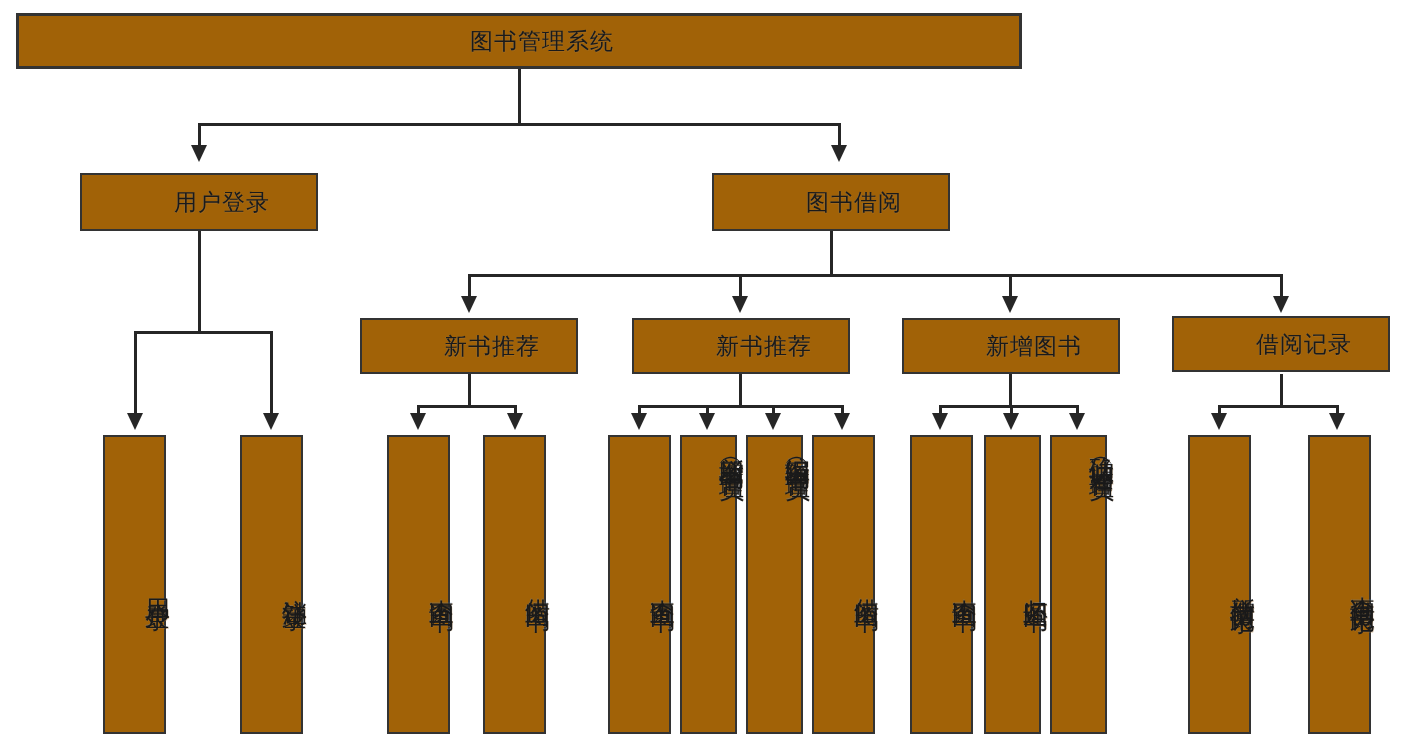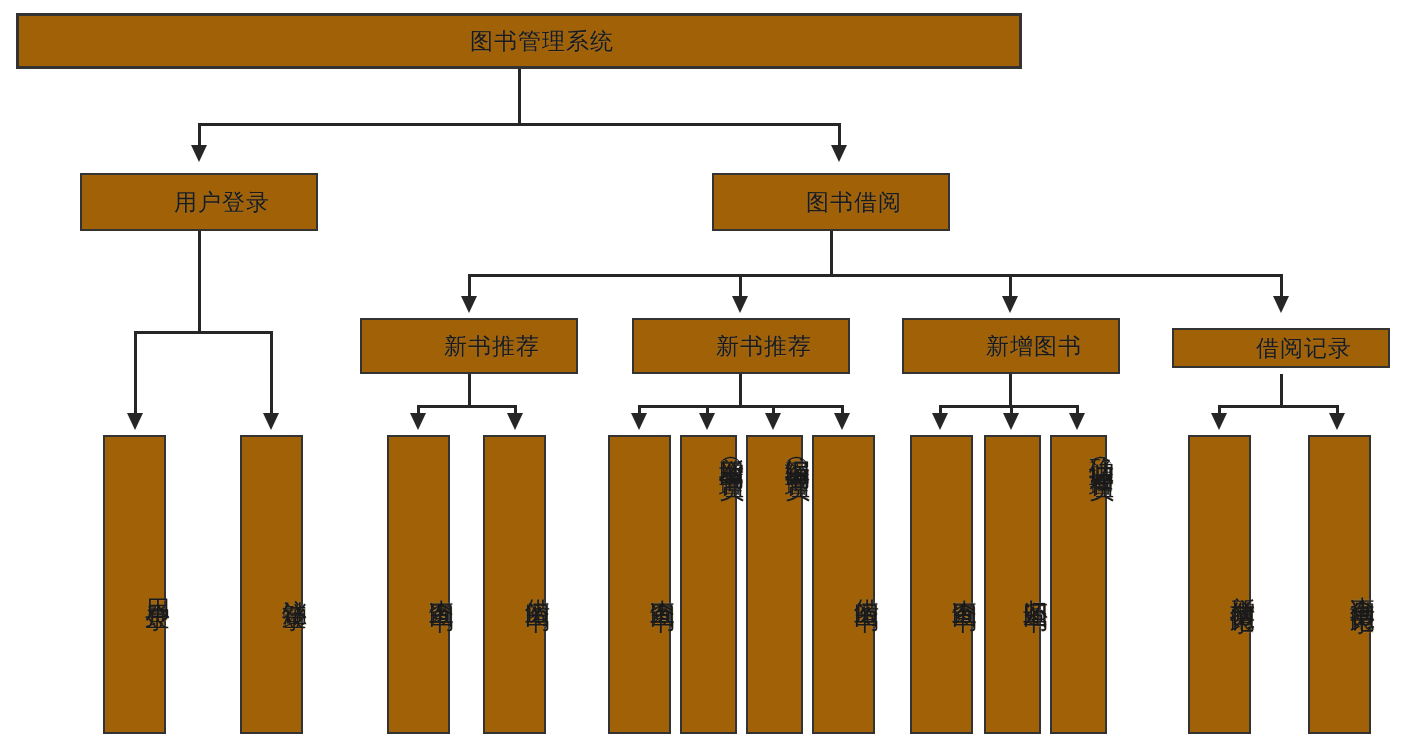--- a/index.html
+++ b/index.html
@@ -130,21 +130,21 @@
 
   <div class="node" style="left:360px; top:318px; width:218px; height:56px;">
     <span class="node-label">新书推荐</span>
   </div>
   <div class="node" style="left:632px; top:318px; width:218px; height:56px;">
     <span class="node-label">新书推荐</span>
   </div>
   <div class="node" style="left:902px; top:318px; width:218px; height:56px;">
     <span class="node-label">新增图书</span>
   </div>
-  <div class="node" style="left:1172px; top:328px; width:218px; height:40px;">
+  <div class="node" style="left:1172px; top:316px; width:218px; height:56px;">
     <span class="node-label">借阅记录</span>
   </div>
 
   <div class="vline" style="left:468px; top:374px; height:33px;"></div>
   <div class="hline" style="left:417px; top:405px; width:100px;"></div>
   <div class="vline" style="left:417px; top:405px; height:8px;"></div>
   <div class="vline" style="left:514px; top:405px; height:8px;"></div>
   <div class="arrow" style="left:410px; top:413px;"></div>
   <div class="arrow" style="left:507px; top:413px;"></div>
 

